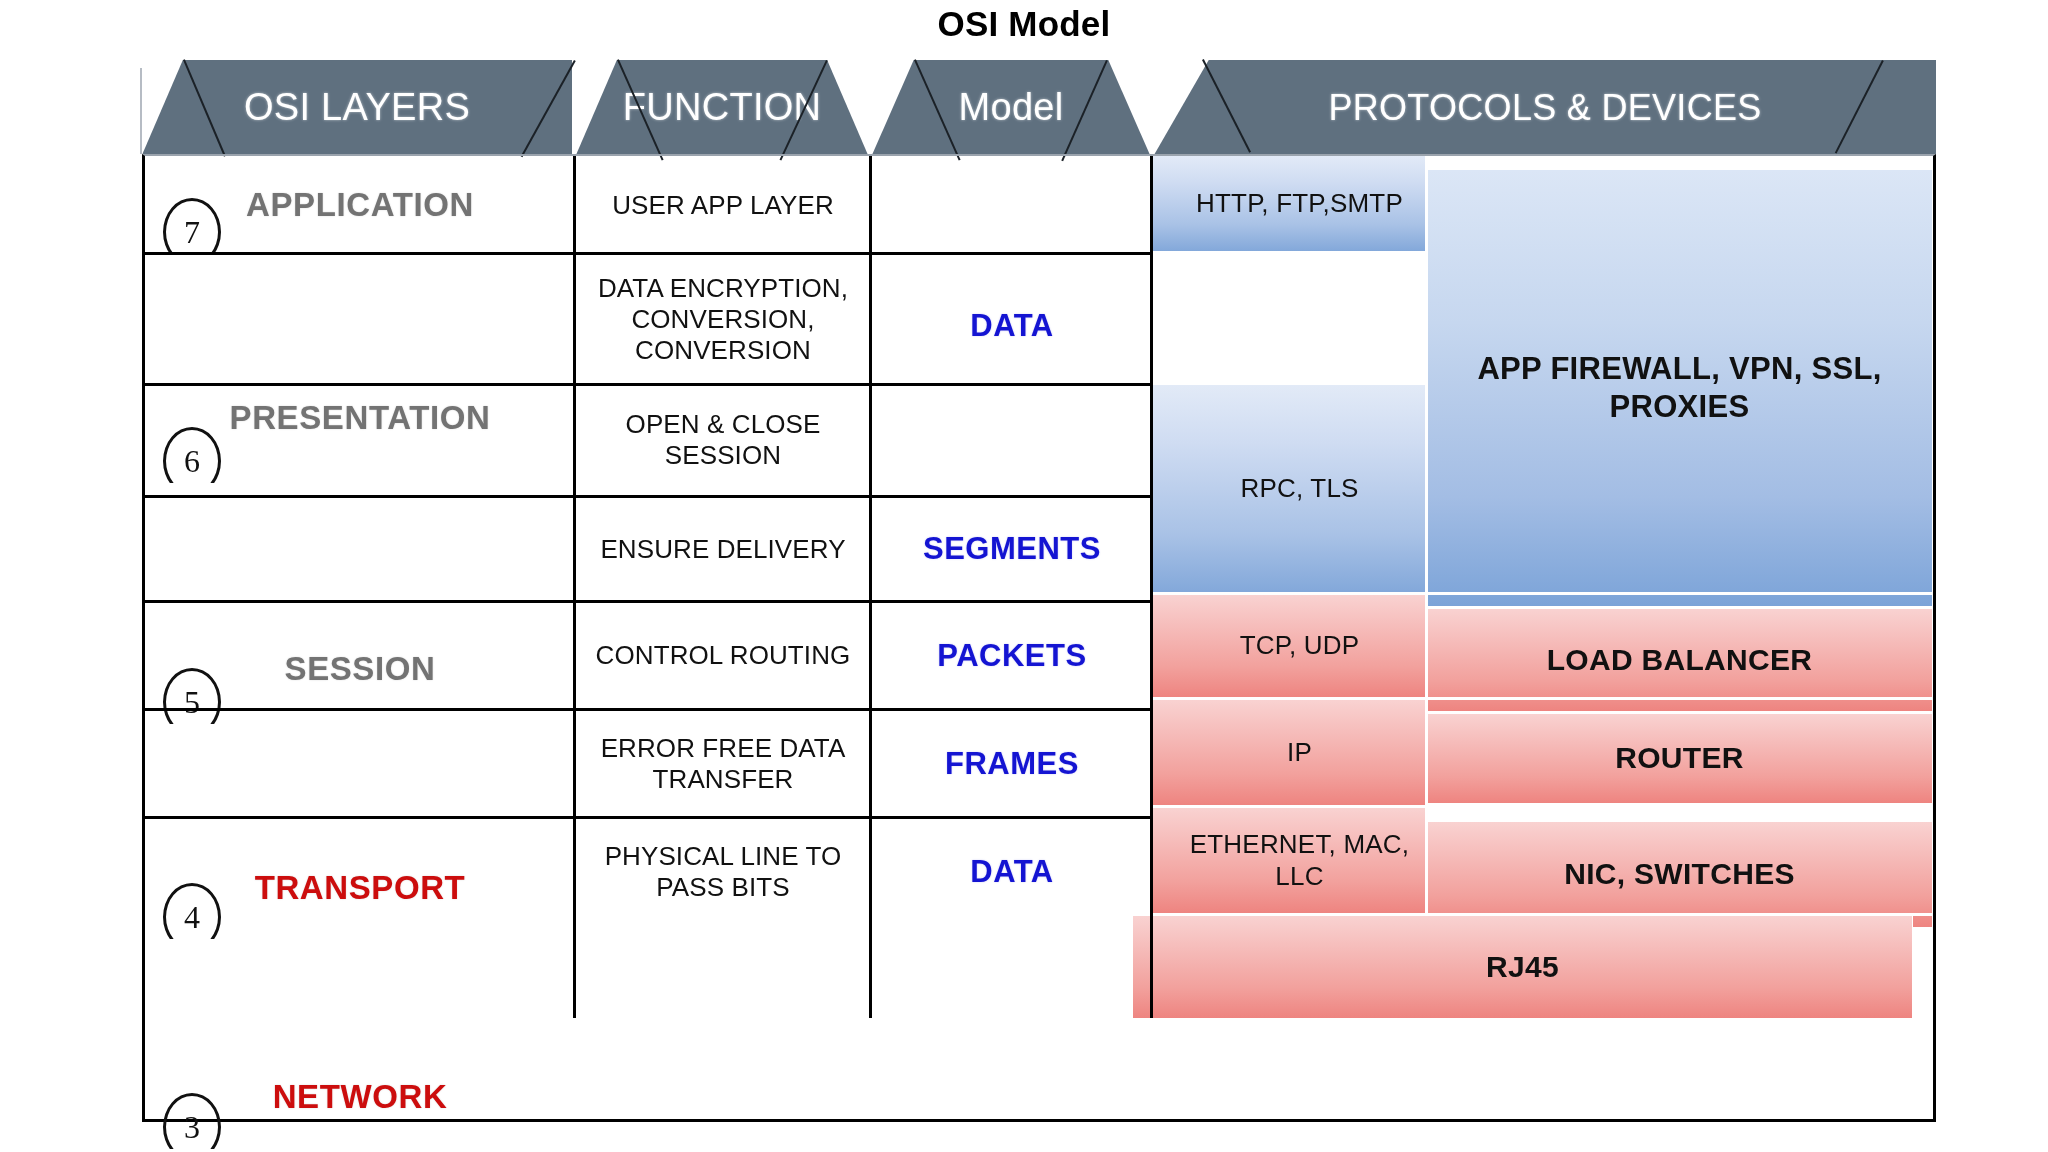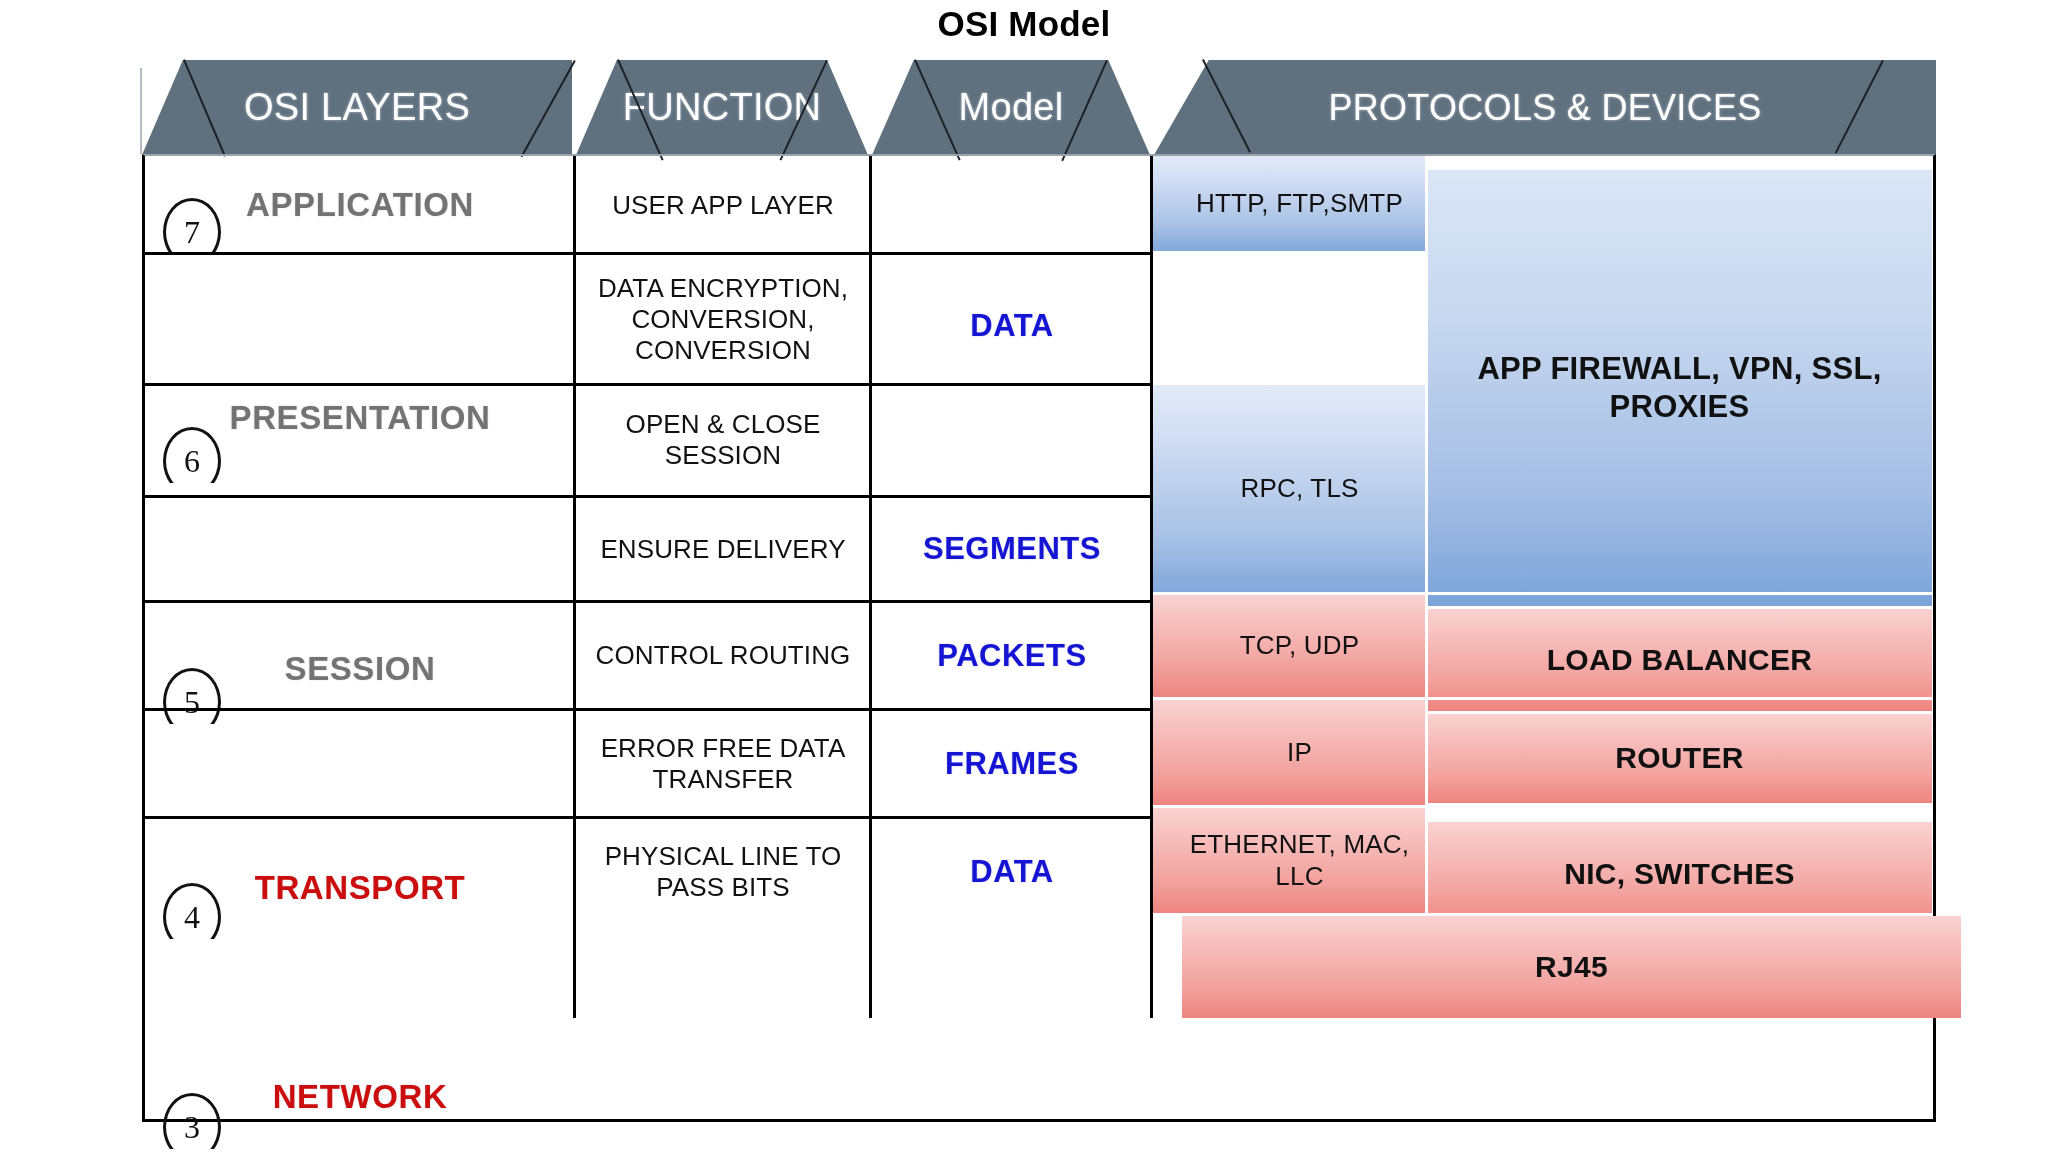--- a/index.html
+++ b/index.html
@@ -83,21 +83,21 @@
     border-top:2px solid #9aa3ad;
     box-sizing:border-box;
   }
 
   
   .c-layer   {position:absolute; left:0px;    width:430px;}
   .c-func    {position:absolute; left:430px;  width:296px;}
   .c-pdu     {position:absolute; left:726px;  width:282px;}
   .c-proto   {position:absolute; left:1008px; width:274px;padding-left:20px;}
   .c-dev     {position:absolute; left:1282px; width:506px;margin-top:14px;}
-  .c-protodev{position:absolute; left:1037px; width:780px;}
+  .c-protodev{position:absolute; left:988px; width:780px;}
 
   .cell{
     box-sizing:border-box;
     display:flex;
     align-items:center;
     justify-content:center;
     text-align:center;
     position:absolute;
     overflow:hidden;
   }

